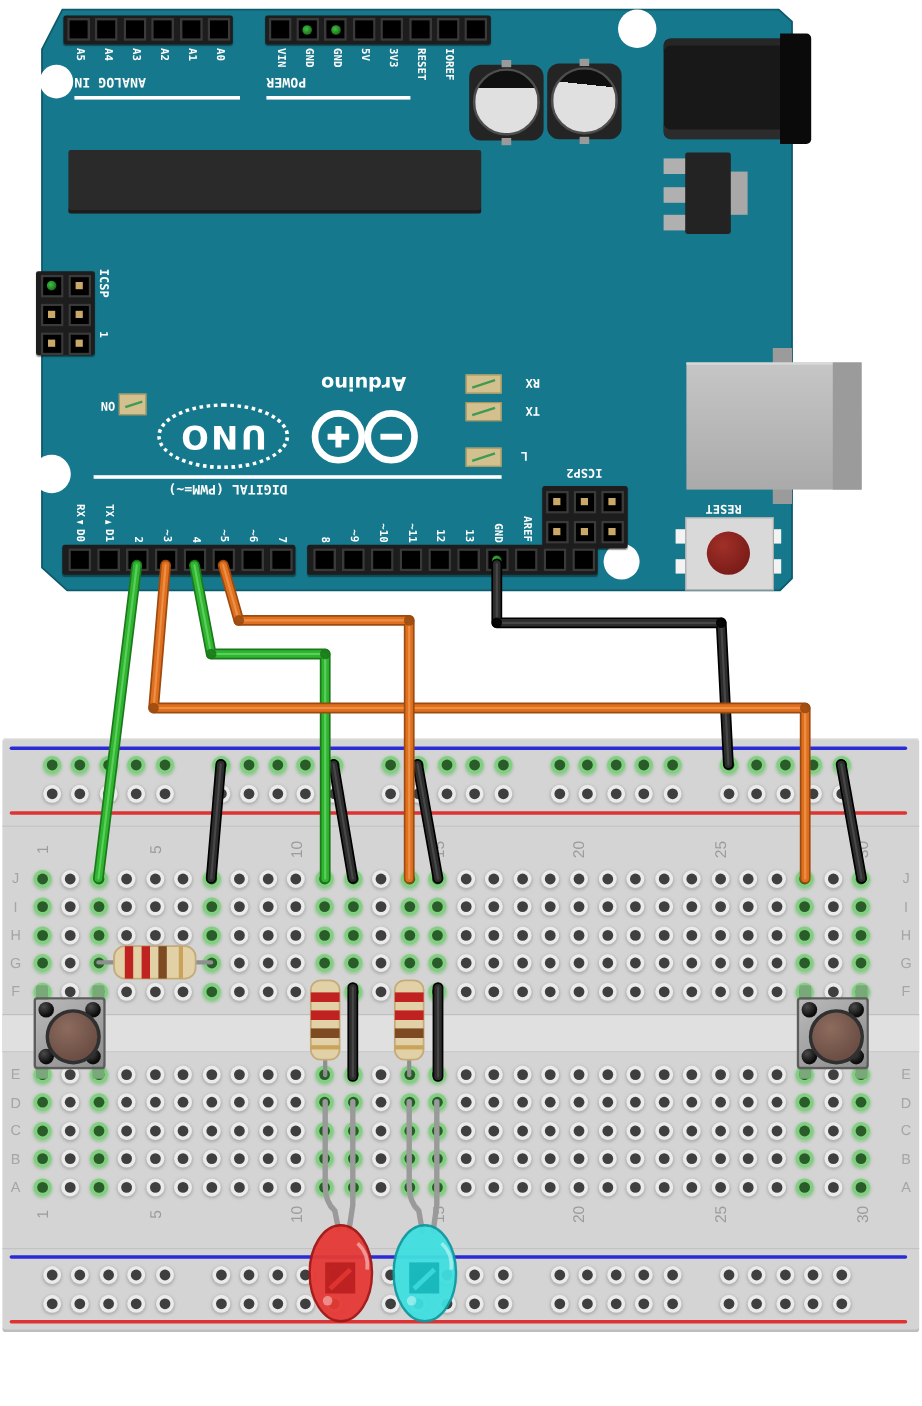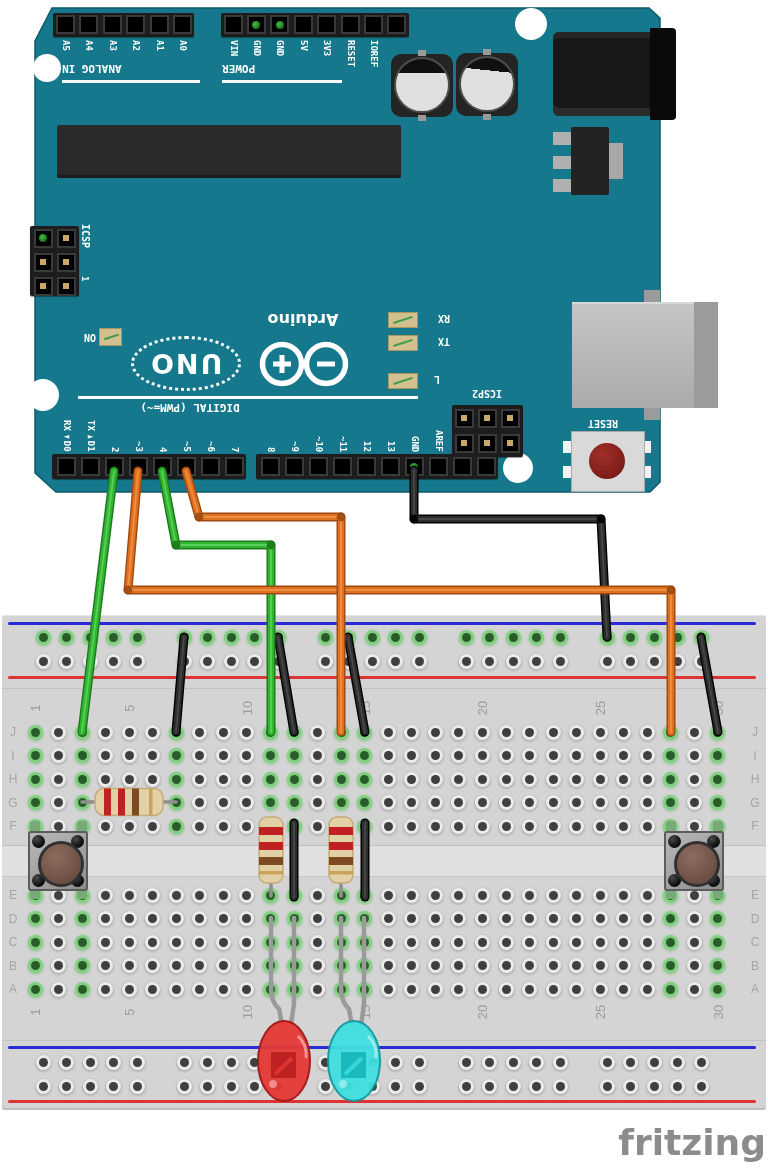--- a/index.html
+++ b/index.html
@@ -890,14 +890,13 @@
         <div class="legnub" style="left: 50px; top: 55px;"></div>
         <div class="body"></div>
         <div class="corner" style="left: 5px; top: 5px;"></div>
         <div class="corner" style="left: 44px; top: 5px;"></div>
         <div class="corner" style="left: 5px; top: 44px;"></div>
         <div class="corner" style="left: 44px; top: 44px;"></div>
         <div class="cap"></div>
       </div>
     </div>
 
-  <div class="logo">fritzing</div>
 </div>
 
 </body></html>

